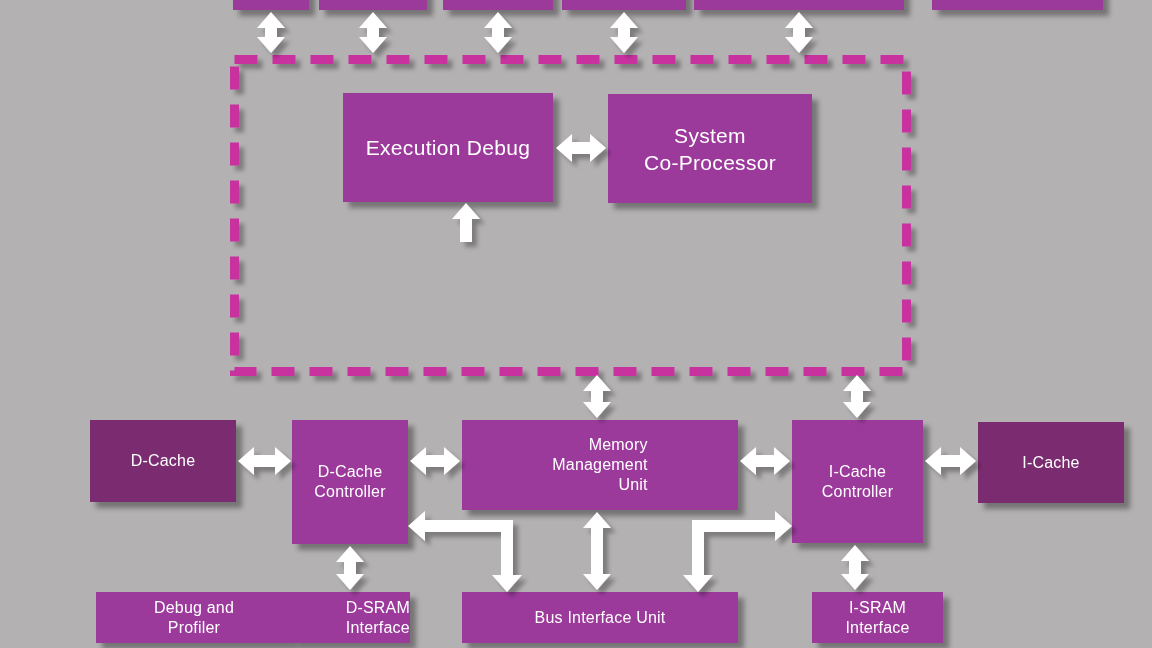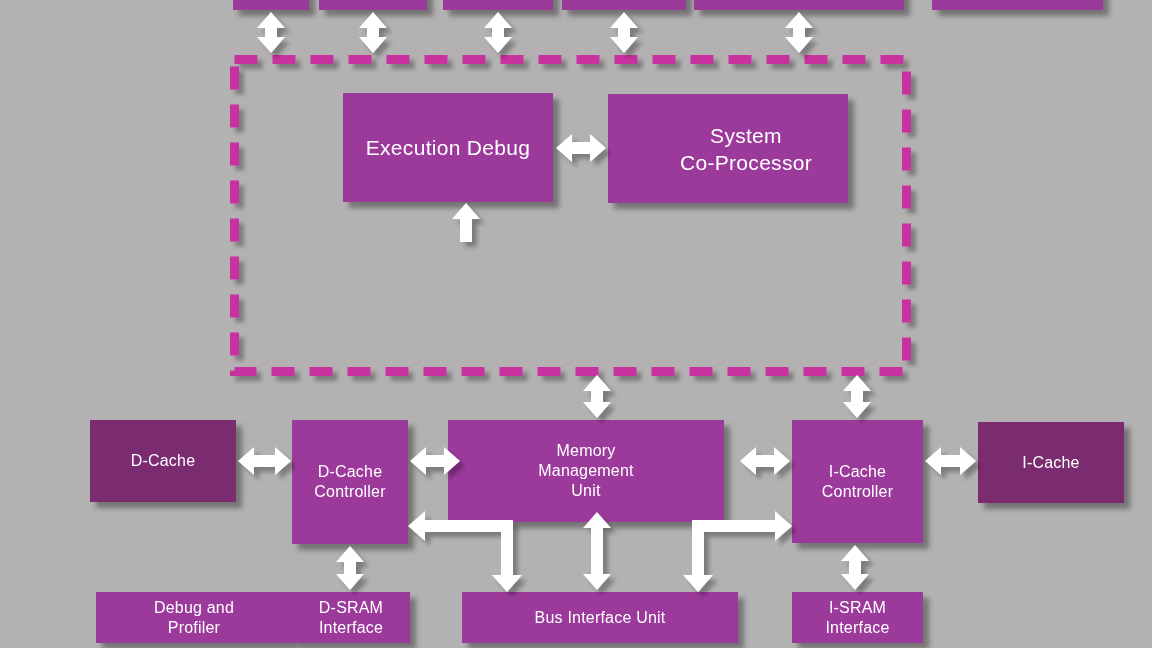--- a/index.html
+++ b/index.html
@@ -32,57 +32,57 @@
   <div class="box" style="left:233px;top:-22px;width:76px;height:32px;"></div>
   <div class="box" style="left:319px;top:-22px;width:108px;height:32px;"></div>
   <div class="box" style="left:443px;top:-22px;width:110px;height:32px;"></div>
   <div class="box" style="left:562px;top:-22px;width:124px;height:32px;"></div>
   <div class="box" style="left:694px;top:-22px;width:210px;height:32px;"></div>
   <div class="box" style="left:932px;top:-22px;width:171px;height:32px;"></div>
 
   <div class="box big" style="left:343px;top:93px;width:210px;height:109px;">
     <span class="lbl">Execution Debug</span>
   </div>
-  <div class="box big" style="left:608px;top:94px;width:204px;height:109px;padding-left:36px;">
+  <div class="box big" style="left:608px;top:94px;width:204px;height:109px;">
     <span class="lbl">System
 Co-Processor</span>
   </div>
 
   <div class="box small dark" style="left:90px;top:420px;width:146px;height:82px;">
     <span class="lbl">D-Cache</span>
   </div>
   <div class="box small" style="left:292px;top:420px;width:116px;height:124px;">
     <span class="lbl">D-Cache
 Controller</span>
   </div>
-  <div class="box small" style="left:448px;top:420px;width:276px;height:102px;">
+  <div class="box small" style="left:462px;top:420px;width:276px;height:90px;text-align:right;">
     <span class="lbl">Memory
 Management
 Unit</span>
   </div>
   <div class="box small" style="left:792px;top:420px;width:131px;height:123px;">
     <span class="lbl">I-Cache
 Controller</span>
   </div>
   <div class="box small dark" style="left:978px;top:422px;width:146px;height:81px;">
     <span class="lbl">I-Cache</span>
   </div>
 
   <div class="box small" style="left:96px;top:592px;width:196px;height:51px;">
     <span class="lbl">Debug and
 Profiler</span>
   </div>
-  <div class="box small" style="left:292px;top:592px;width:118px;height:51px;">
+  <div class="box small" style="left:292px;top:592px;width:118px;height:51px;justify-content:flex-end;">
     <span class="lbl">D-SRAM
 Interface</span>
   </div>
   <div class="box small" style="left:462px;top:592px;width:276px;height:51px;justify-content:center;">
     <span class="lbl">Bus Interface Unit</span>
   </div>
-  <div class="box small" style="left:792px;top:592px;width:131px;height:51px;">
+  <div class="box small" style="left:812px;top:592px;width:131px;height:51px;">
     <span class="lbl">I-SRAM
 Interface</span>
   </div>
 
   <svg class="overlay" id="overlay" width="1152" height="648" viewBox="0 0 1152 648">
     <defs>
       <filter id="ds" x="-40%" y="-40%" width="200%" height="200%">
         <feDropShadow dx="5" dy="5" stdDeviation="2.2" flood-color="#000000" flood-opacity="0.3"></feDropShadow>
       </filter>
     </defs>

